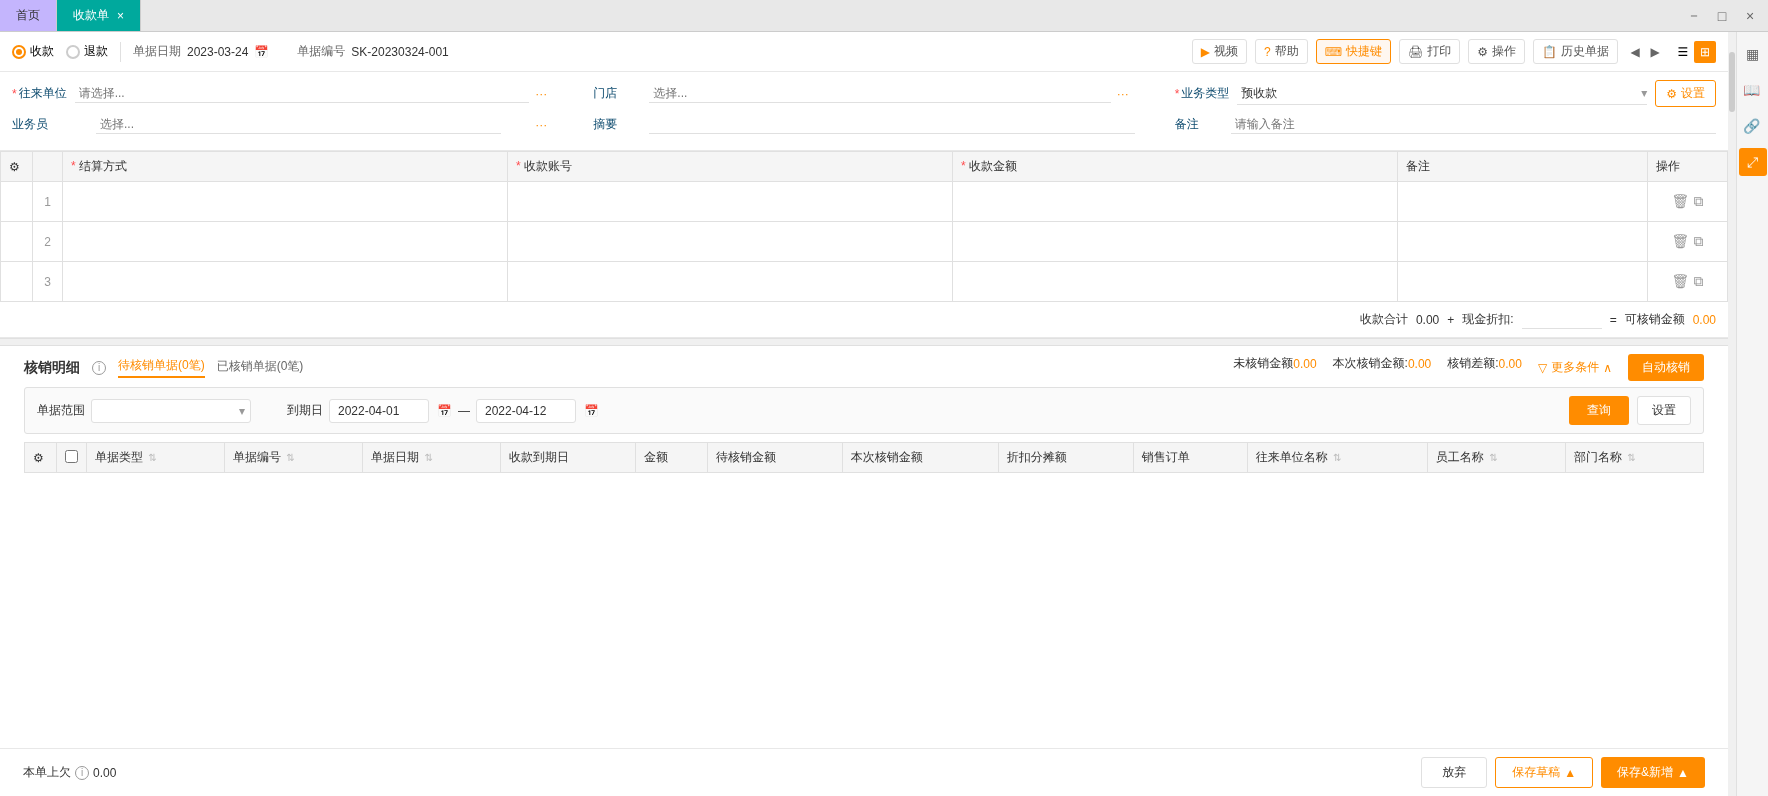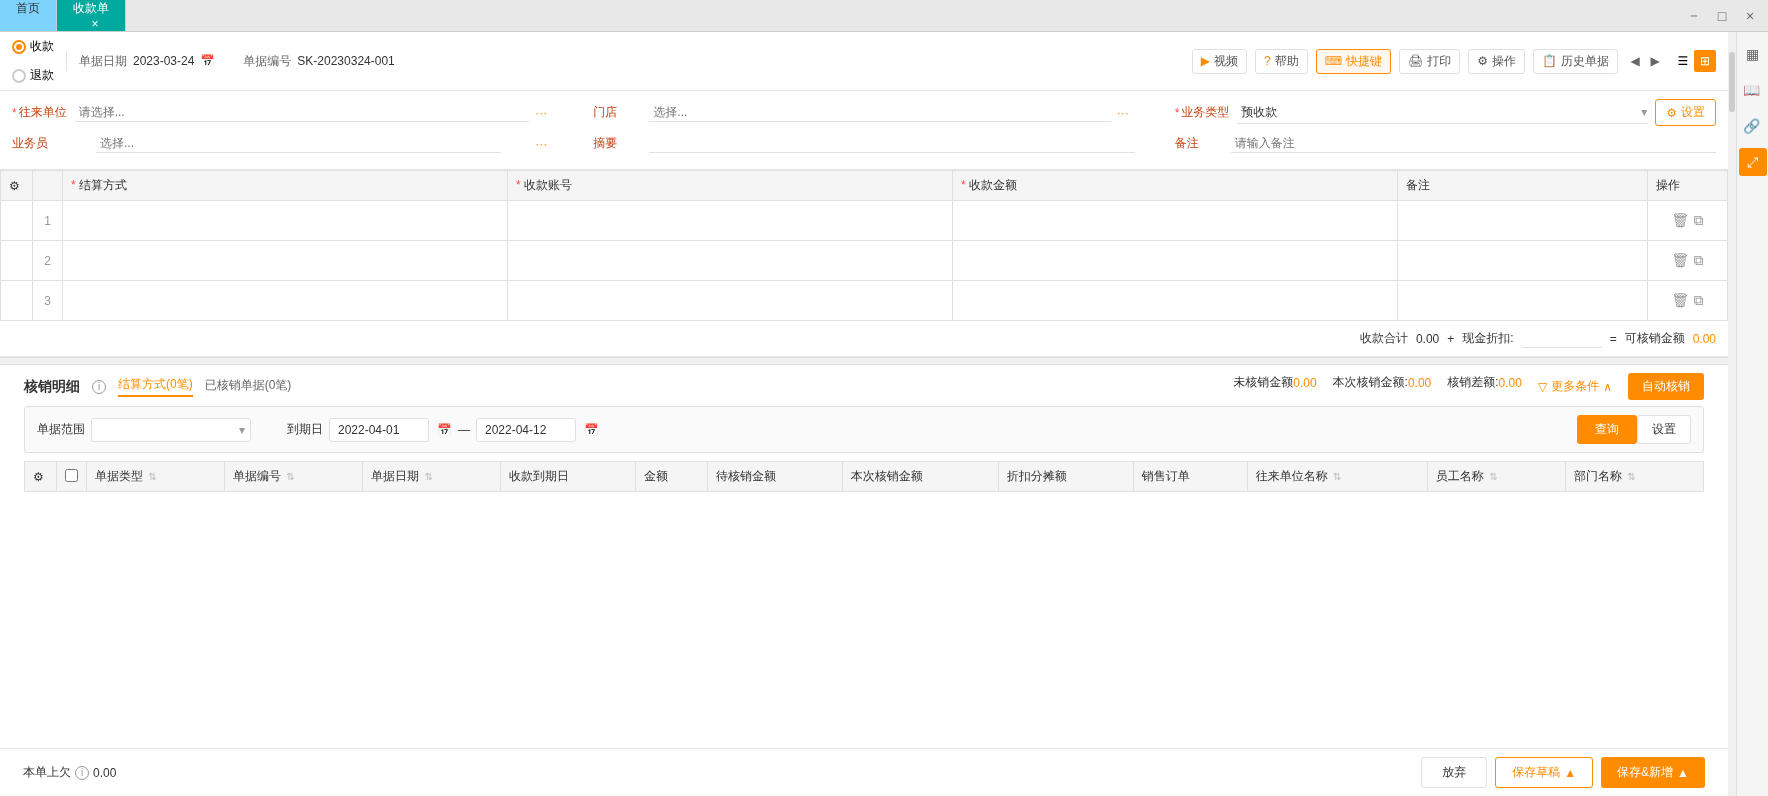--- a/index.html
+++ b/index.html
@@ -5,49 +5,49 @@
     * { box-sizing: border-box; margin: 0; padding: 0; font-family: 'Microsoft YaHei', Arial, sans-serif; font-size: 12px; }
     body { background: #f0f0f0; width: 1768px; height: 796px; overflow: hidden; }
 
     
     .tab-bar {
       display: flex; align-items: center;
       background: #e8e8e8; height: 32px;
       border-bottom: 1px solid #ccc;
     }
     .tab-home {
-      background: #7dd3fc; padding: 0 16px; height: 100%;
-      display: flex; align-items: flex-start; color: #333; cursor: pointer;
+      background: #c4b5fd; padding: 0 16px; height: 100%;
+      display: flex; align-items: center; color: #333; cursor: pointer;
       border-right: 1px solid #ccc;
     }
     .tab-active {
       background: #fff; padding: 0 16px; height: 100%;
       display: flex; align-items: center; color: #333; cursor: pointer;
-      border-right: 1px solid #ccc; position: relative; flex-direction: column;
+      border-right: 1px solid #ccc; position: relative;
     }
     .tab-close {
       margin-left: 8px; color: #999; cursor: pointer; font-size: 12px;
     }
     .tab-bar-right {
       margin-left: auto; display: flex; align-items: center; padding-right: 8px; gap: 8px;
     }
     .win-btn { cursor: pointer; color: #666; font-size: 14px; width: 20px; text-align: center; }
 
     
     .main-content {
       background: #fff; height: calc(796px - 32px);
       display: flex; flex-direction: column;
     }
 
     
     .toolbar {
       display: flex; align-items: center; padding: 6px 12px; gap: 12px;
       border-bottom: 1px solid #e8e8e8; background: #fff; min-height: 40px;
     }
-    .radio-group { display: flex; gap: 12px; align-items: center; flex-direction: column; }
+    .radio-group { display: flex; gap: 12px; align-items: center; }
     .radio-item { display: flex; align-items: center; gap: 4px; cursor: pointer; }
     .radio-dot {
       width: 14px; height: 14px; border-radius: 50%; border: 2px solid #ccc;
       display: flex; align-items: center; justify-content: center;
     }
     .radio-dot.active { border-color: #ff8c00; }
     .radio-dot.active::after {
       content: ''; width: 6px; height: 6px; border-radius: 50%; background: #ff8c00;
     }
     .toolbar-divider { width: 1px; height: 20px; background: #e0e0e0; }
@@ -71,21 +71,21 @@
     .view-btns { display: flex; }
     .view-btn { width: 22px; height: 22px; display: flex; align-items: center; justify-content: center; cursor: pointer; }
     .view-btn.active { background: #ff8c00; color: #fff; border-radius: 2px; }
 
     
     .form-area {
       padding: 8px 12px; background: #fff; border-bottom: 1px solid #e8e8e8;
     }
     .form-row { display: flex; align-items: center; gap: 0; margin-bottom: 8px; }
     .form-field { display: flex; align-items: center; flex: 1; }
-    .field-label { color: #c2410c; white-space: nowrap; min-width: 56px; }
+    .field-label { color: #0c4a6e; white-space: nowrap; min-width: 56px; }
     .field-required { color: #ff4d4f; margin-right: 2px; }
     .field-input {
       flex: 1; border: none; border-bottom: 1px solid #e0e0e0; outline: none;
       padding: 2px 4px; color: #999; min-width: 0;
     }
     .field-more { color: #ff8c00; cursor: pointer; padding: 0 6px; }
     .biz-type-select {
       display: flex; align-items: center; flex: 1; border-bottom: 1px solid #e0e0e0;
     }
     .biz-type-val { flex: 1; padding: 2px 4px; color: #333; }
@@ -443,21 +443,21 @@
       <span class="summary-label">可核销金额</span>
       <span class="summary-orange">0.00</span>
     </div>
 
     <div class="section-divider"></div>
 
     <div class="verify-section">
       <div class="verify-header">
         <span class="verify-title">核销明细</span>
         <div class="verify-info-icon">i</div>
-        <span class="verify-tab">结算方式(0笔)</span>
+        <span class="verify-tab">待核销单据(0笔)</span>
         <span class="verify-tab-inactive">已核销单据(0笔)</span>
         <div style="margin-left:auto; display:flex; gap:16px; align-items:center;">
           <div class="verify-stats">
             <div class="stat-item">
               <span class="stat-label">未核销金额</span>
               <span class="stat-value">0.00</span>
             </div>
             <div class="stat-item">
               <span class="stat-label">本次核销金额:</span>
               <span class="stat-value">0.00</span>
@@ -485,21 +485,21 @@
           </div>
         </div>
         <div class="filter-item" style="margin-left:24px;">
           <span class="filter-label">到期日</span>
           <input class="date-input" type="text" value="2022-04-01" style="">
           <span class="date-cal-icon">📅</span>
           <span class="date-sep">—</span>
           <input class="date-input" type="text" value="2022-04-12" style="">
           <span class="date-cal-icon">📅</span>
         </div>
-        <div style="margin-left:auto; display:flex; ">
+        <div style="margin-left:auto; display:flex; gap:8px;">
           <button class="query-btn">查询</button>
           <button class="settings-btn2">设置</button>
         </div>
       </div>
 
       <div class="bottom-table-section">
         <table class="bottom-table">
           <thead>
             <tr>
               <th class="gear-th">⚙</th>

